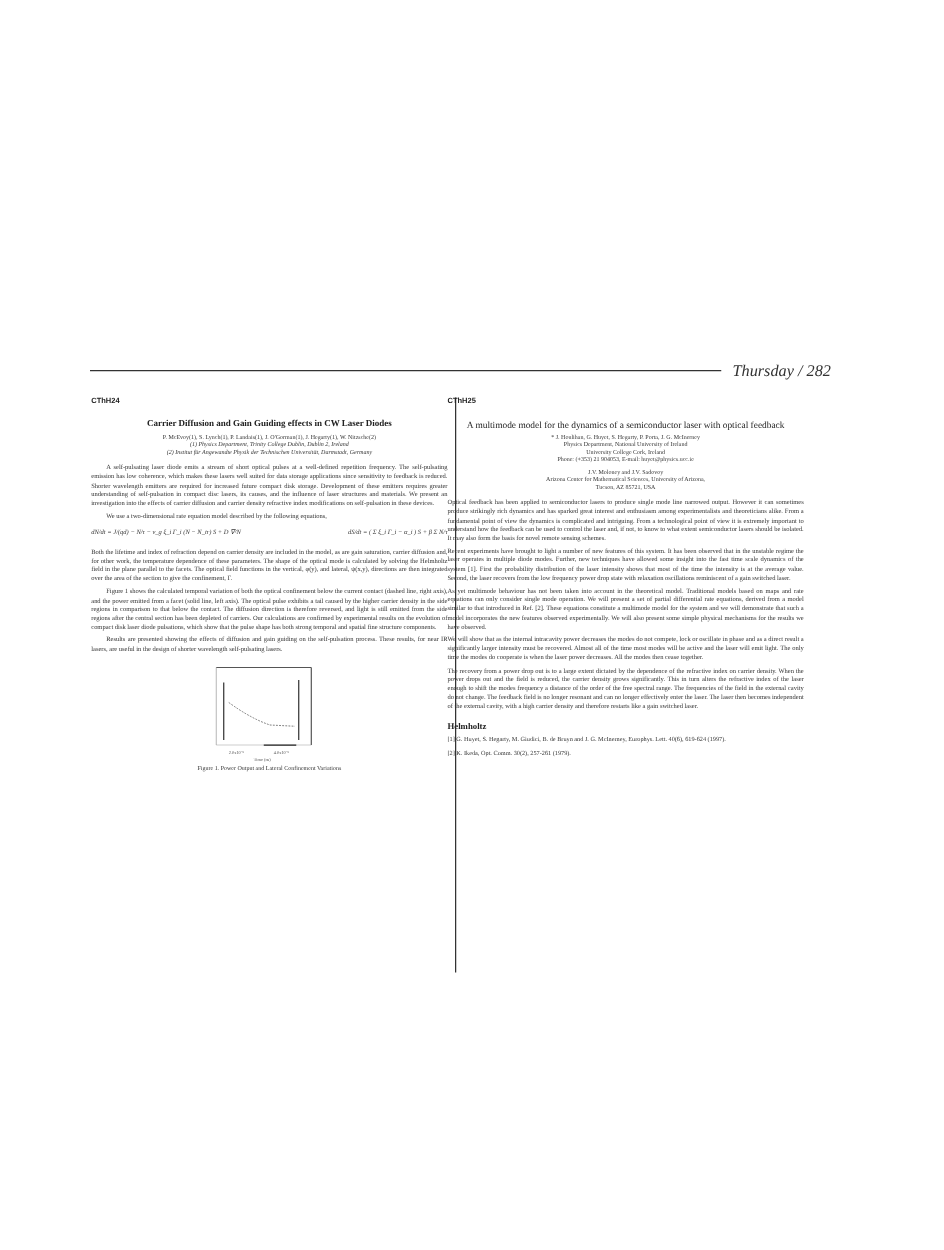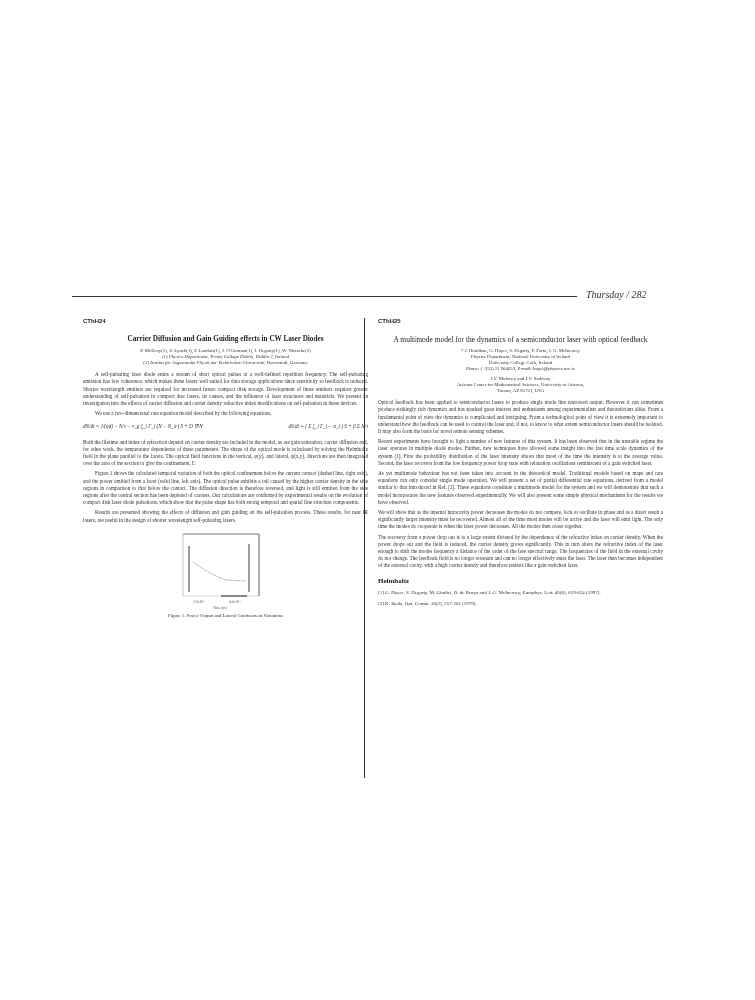--- a/index.html
+++ b/index.html
@@ -1,23 +1,23 @@
 <!DOCTYPE html>
 <html><head>
 <meta charset="utf-8">
 <style>
   html, body { margin: 0; padding: 0; background: #ffffff; }
   body { width: 755px; height: 1000px; position: relative; overflow: hidden;
          font-family: "Liberation Serif", serif; color: #222; }
   .header-rule { position: absolute; left: 72px; top: 296px; width: 505px; height: 1px; background: #333; }
-  .running-head { position: absolute; left: 586px; top: 289px; font-style: italic; font-size: 10px; color: #333; }
+  .running-head { position: absolute; left: 586px; top: 289px; font-style: italic; font-size: 13px; color: #333; }
   .col-divider { position: absolute; left: 364px; top: 318px; width: 1px; height: 460px; background: #333; }
   .col { position: absolute; top: 318px; width: 285px; font-size: 5.2px; line-height: 7.2px; color: #333; }
-  .col.left { left: 83px; }
-  .col.right { left: 378px; }
+  .col.left { left: 73px; }
+  .col.right { left: 358px; }
   .code { font-family: "Liberation Sans", sans-serif; font-weight: bold; font-size: 6px; margin-bottom: 10px; color: #222; }
   .title { text-align: center; font-weight: bold; font-size: 7.2px; line-height: 9px; margin-bottom: 4px; color: #222; }
   .right .title { font-weight: normal; font-size: 7.5px; }
   .authors, .affil { text-align: center; font-size: 4.8px; line-height: 6px; }
   .affil { font-style: italic; }
   .block { margin-top: 5px; }
   p { margin: 0 0 3px 0; text-align: justify; }
   .indent { text-indent: 12px; }
   .equations { display: flex; justify-content: space-between; font-style: italic; font-size: 5.2px; margin: 6px 0 8px 0; }
   .figure { position: relative; width: 110px; height: 80px; margin: 6px auto 2px auto; }

